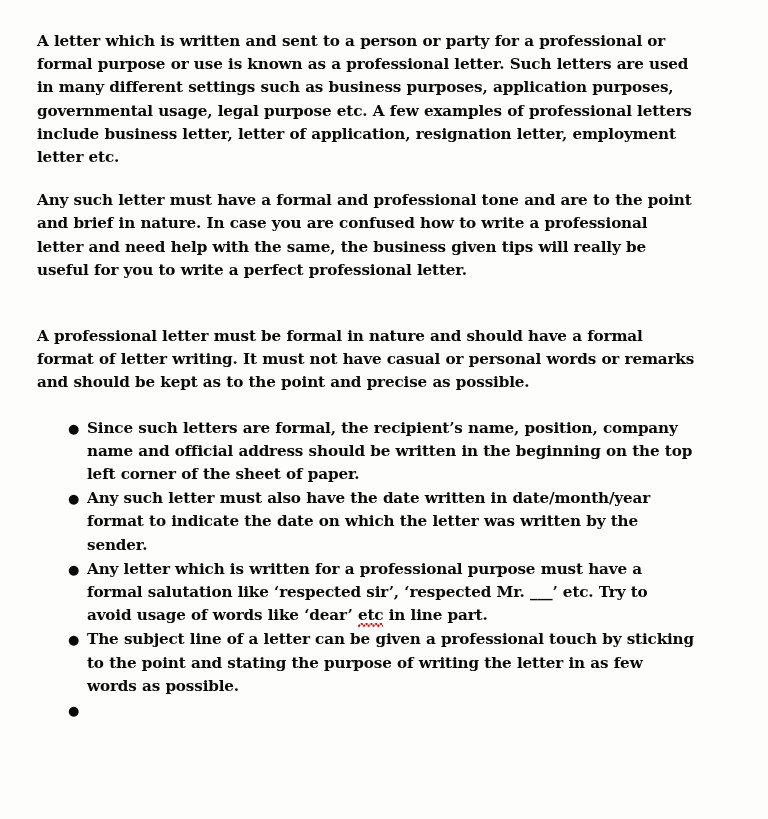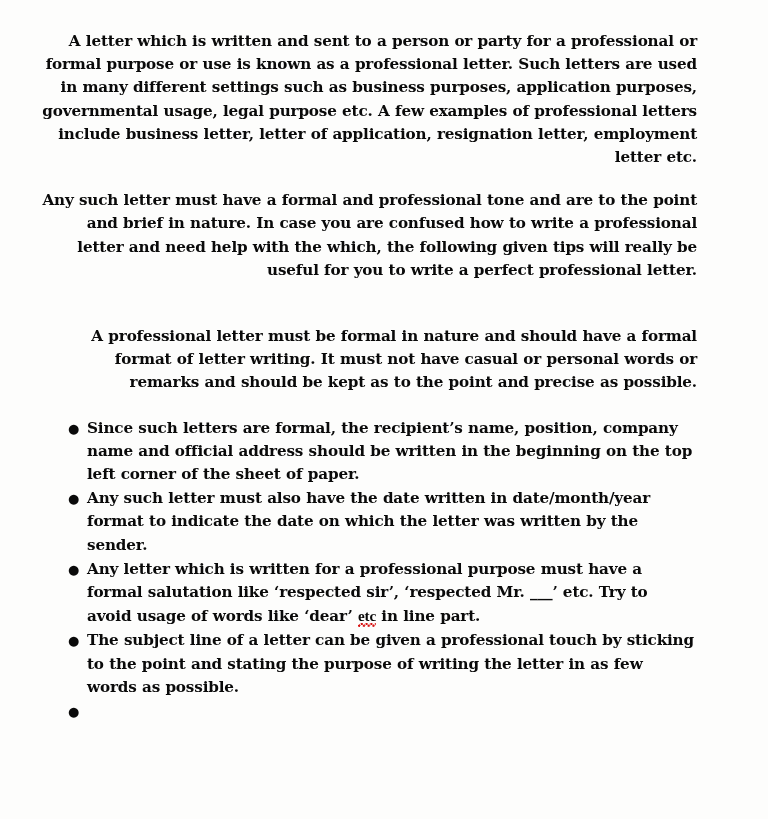--- a/index.html
+++ b/index.html
@@ -25,28 +25,28 @@
     left: 37px;
     top: 30px;
     width: 660px;
   }
 
   .para {
     font-size: 15.2px;
     font-weight: bold;
     line-height: 23.2px;
     letter-spacing: -0.15px;
-    text-align: right;
+    text-align: left;
     margin: 0;
     word-spacing: 0.2px;
   }
 
   .para.p1 { margin-bottom: 20px; }
   .para.p2 { margin-bottom: 43px; }
-  .para.p3 { margin-bottom: 22px; margin-left: 32px; }
+  .para.p3 { margin-bottom: 22px; }
 
   ul.tips {
     list-style: none;
     margin: 0;
     padding: 0;
   }
 
   ul.tips > li {
     position: relative;
     padding-left: 21px;
@@ -69,32 +69,31 @@
 
   .misspelled {
     text-decoration: none;
     background-image:
       radial-gradient(circle at 1.2px 2.6px, #d81111 1.05px, rgba(0,0,0,0) 1.35px),
       radial-gradient(circle at 3.6px 0.9px, #d81111 1.05px, rgba(0,0,0,0) 1.35px);
     background-size: 4.8px 4px;
     background-repeat: repeat-x;
     background-position: 0 100%;
     padding-bottom: 3px;
-    font-family: Liberation Serif, serif;
   }
 </style>
 </head>
 <body>
 
 <div id="page">
   <div id="doc-body">
 
     <p class="para p1">A letter which is written and sent to a person or party for a professional or formal purpose or use is known as a professional letter. Such letters are used in many different settings such as business purposes, application purposes, governmental usage, legal purpose etc. A few examples of professional letters include business letter, letter of application, resignation letter, employment letter etc.</p>
 
-    <p class="para p2">Any such letter must have a formal and professional tone and are to the point and brief in nature. In case you are confused how to write a professional letter and need help with the which, the following given tips will really be useful for you to write a perfect professional letter.</p>
+    <p class="para p2">Any such letter must have a formal and professional tone and are to the point and brief in nature. In case you are confused how to write a professional letter and need help with the same, the business given tips will really be useful for you to write a perfect professional letter.</p>
 
     <p class="para p3">A professional letter must be formal in nature and should have a formal format of letter writing. It must not have casual or personal words or remarks and should be kept as to the point and precise as possible.</p>
 
     <ul class="tips">
 
       <li>
         <span class="bullet-mark">●</span>
         <span>Since such letters are formal, the recipient’s name, position, company name and official address should be written in the beginning on the top left corner of the sheet of paper.</span>
       </li>
 

